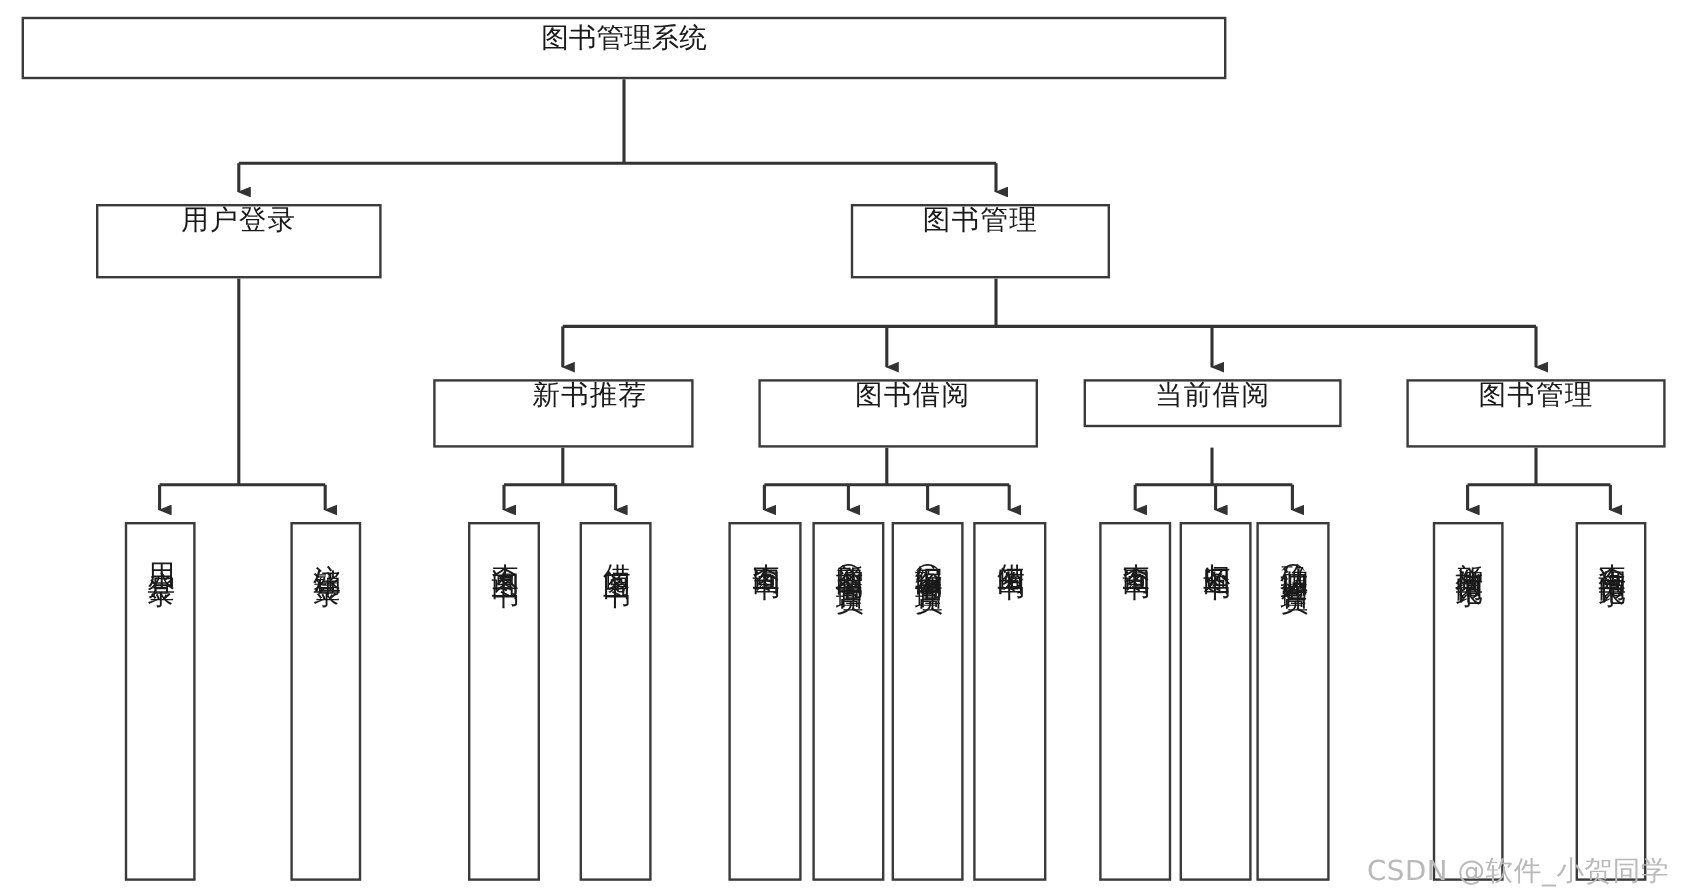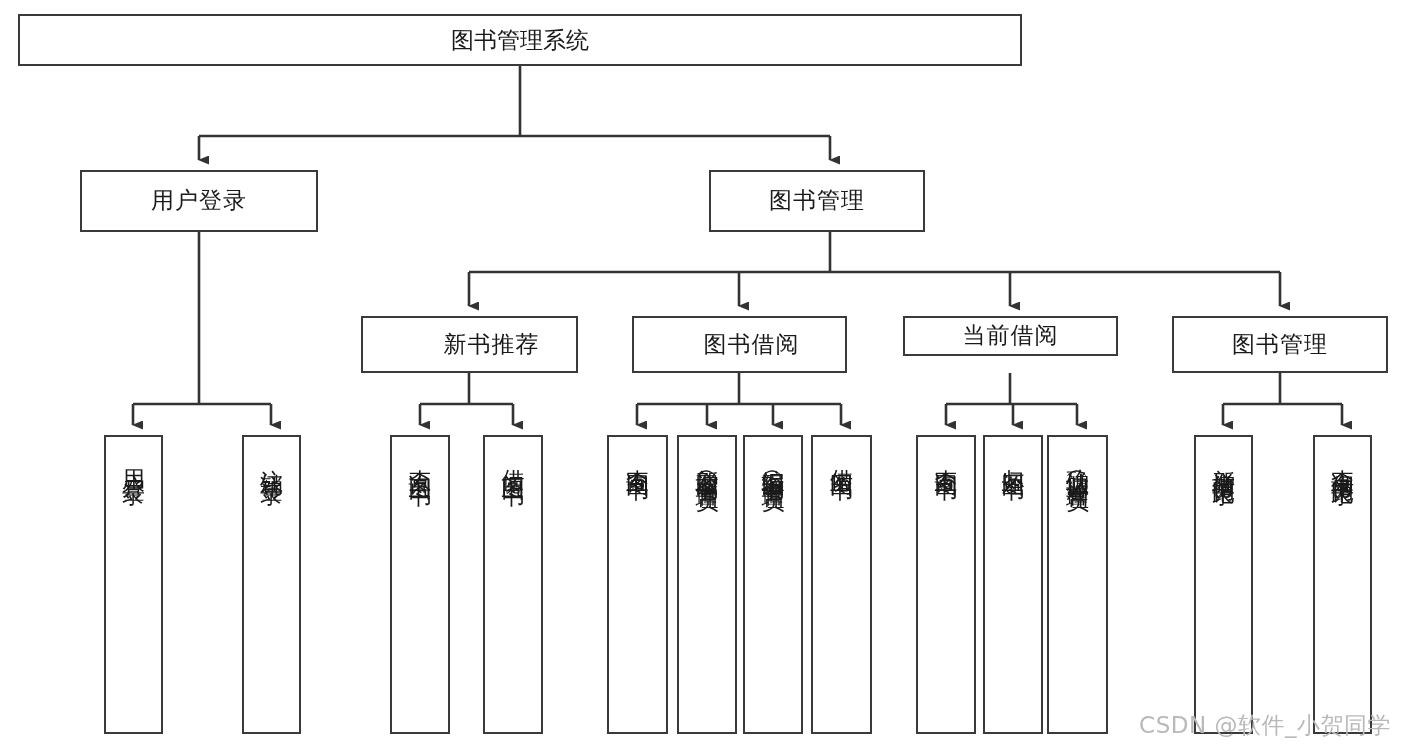--- a/index.html
+++ b/index.html
@@ -25,21 +25,21 @@
     width: 1405px;
     height: 747px;
     pointer-events: none;
   }
   .node {
     position: absolute;
     box-sizing: border-box;
     border: 2px solid #3a3a3a;
     background: #ffffff;
     display: flex;
-    align-items: center;
+    align-items: flex-start;
     justify-content: center;
     color: #1a1a1a;
     overflow: hidden;
   }
   .node.h {
     font-size: 23px;
     letter-spacing: 1px;
     line-height: 1.1;
   }
   .node.root {
@@ -137,21 +137,21 @@
   </div>
 
   <div class="node h" style="left:709px; top:170px; width:216px; height:62px;">
     <span>图书管理</span>
   </div>
 
   <div class="node h" style="left:361px; top:316px; width:217px; height:57px;padding-left:44px;">
     <span>新书推荐</span>
   </div>
 
-  <div class="node h" style="left:632px; top:316px; width:215px; height:57px;padding-left:24px;">
+  <div class="node h" style="left:632px; top:316px; width:233px; height:57px;padding-left:24px;">
     <span>图书借阅</span>
   </div>
 
   <div class="node h" style="left:903px; top:316px; width:215px; height:40px;">
     <span>当前借阅</span>
   </div>
 
   <div class="node h" style="left:1172px; top:316px; width:216px; height:57px;">
     <span>图书管理</span>
   </div>

